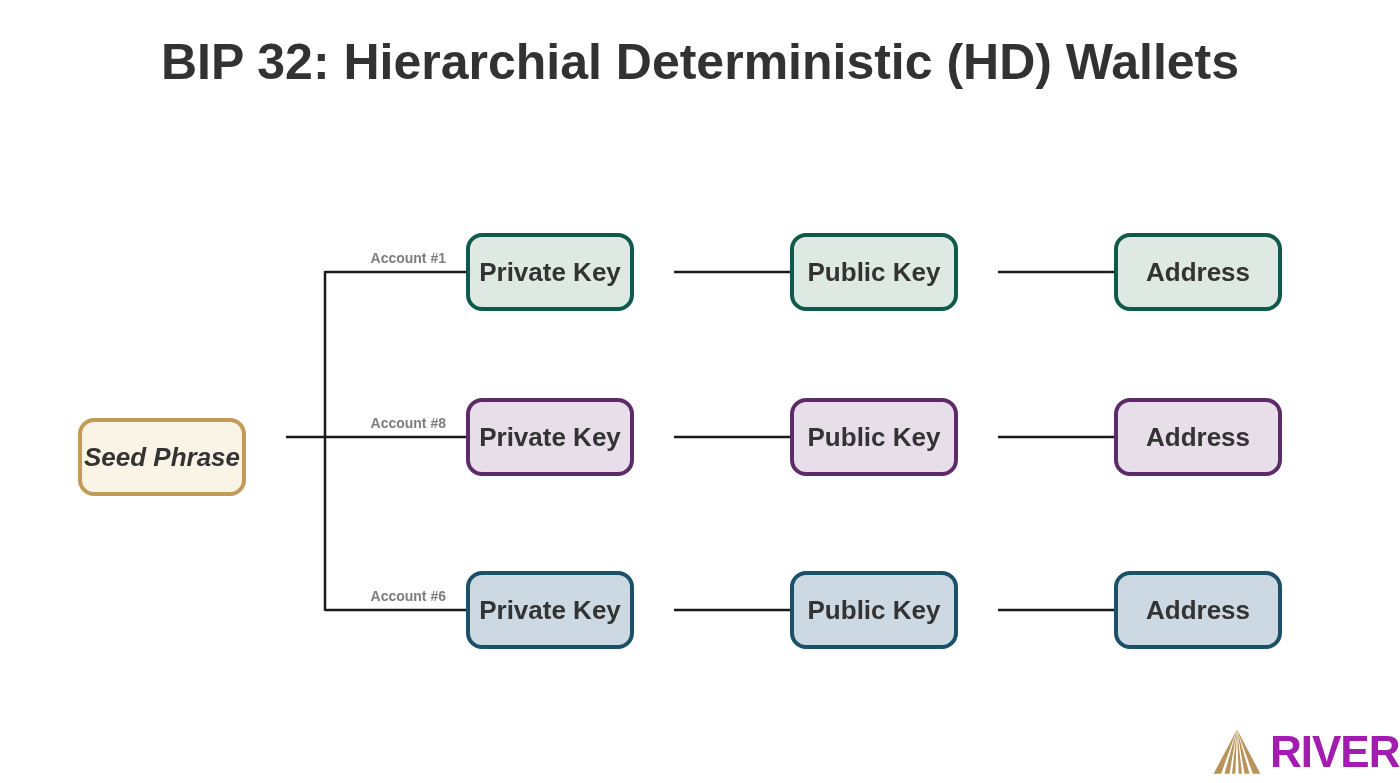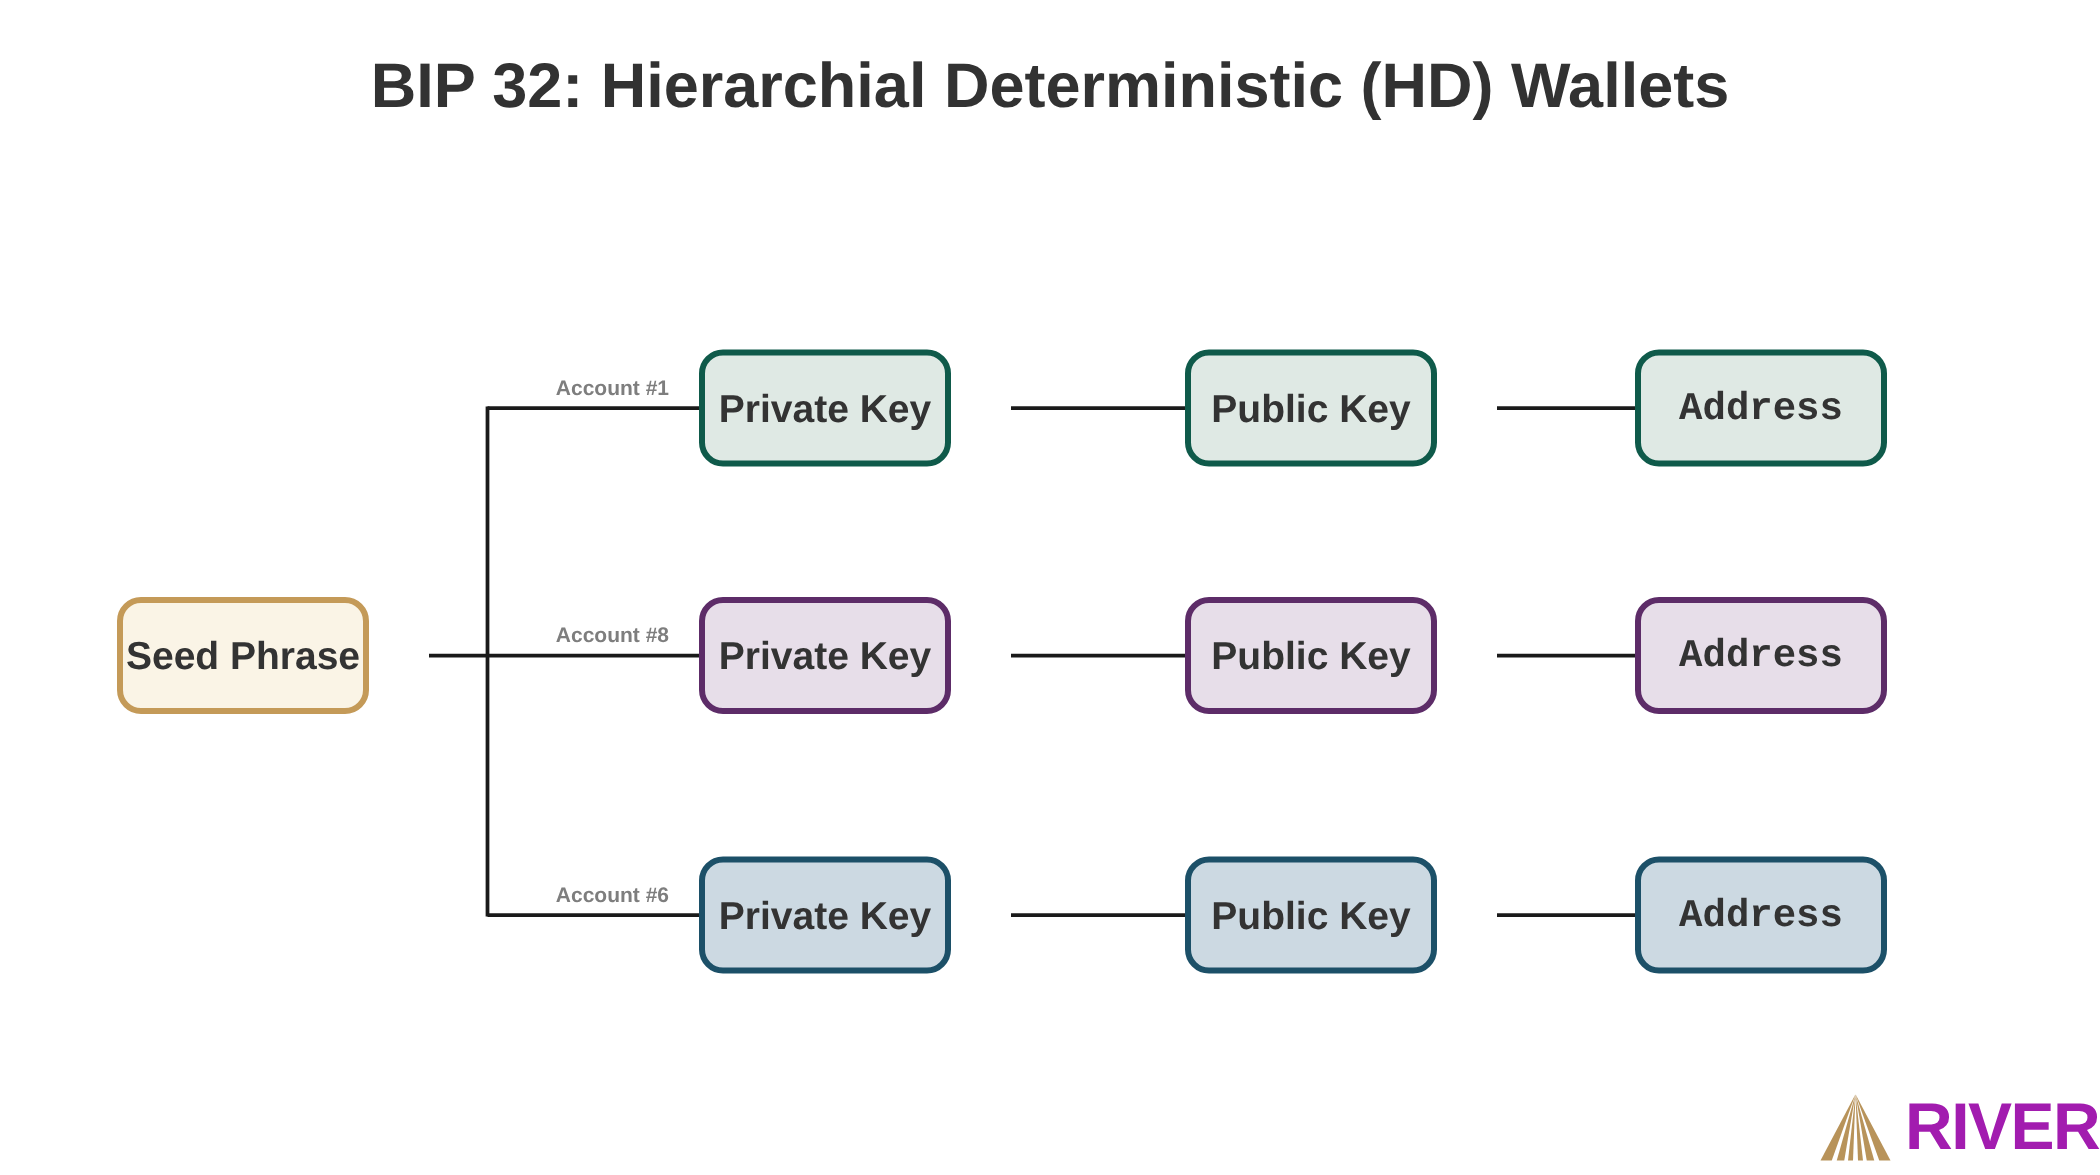--- a/index.html
+++ b/index.html
@@ -13,21 +13,21 @@
     background: #ffffff;
     overflow: hidden;
   }
 
   .title {
     position: absolute;
     top: 33px;
     left: 0;
     width: 1400px;
     text-align: center;
-    font-size: 42px;
+    font-size: 50px;
     font-weight: 700;
     color: #323232;
     letter-spacing: 0px;
   }
 
   .lines-svg {
     position: absolute;
     top: 0; left: 0;
     width: 1400px;
     height: 783px;
@@ -46,25 +46,25 @@
     font-size: 26px;
     font-weight: 700;
     color: #333333;
   }
 
   .seed-node  { background: #faf4e6; border-color: #c49a58; }
   .theme-green  { background: #dfe9e4; border-color: #0f5a4a; }
   .theme-purple { background: #e7dee9; border-color: #5d2c68; }
   .theme-blue   { background: #ccd9e2; border-color: #1c5068; }
 
-  .seed-node { left: 78px; top: 398px; }
+  .seed-node { left: 78px; top: 418px; font-style: italic; }
 
   .col-1 { left: 466px; }
   .col-2 { left: 790px; justify-content: center; }
-  .col-3 { left: 1090px; font-family: Liberation Mono, monospace; }
+  .col-3 { left: 1114px; }
   .row-1 { top: 233px; }
   .row-2 { top: 398px; }
   .row-3 { top: 571px; }
 
   .account-label {
     position: absolute;
     left: 316px;
     width: 130px;
     text-align: right;
     font-size: 14px;

